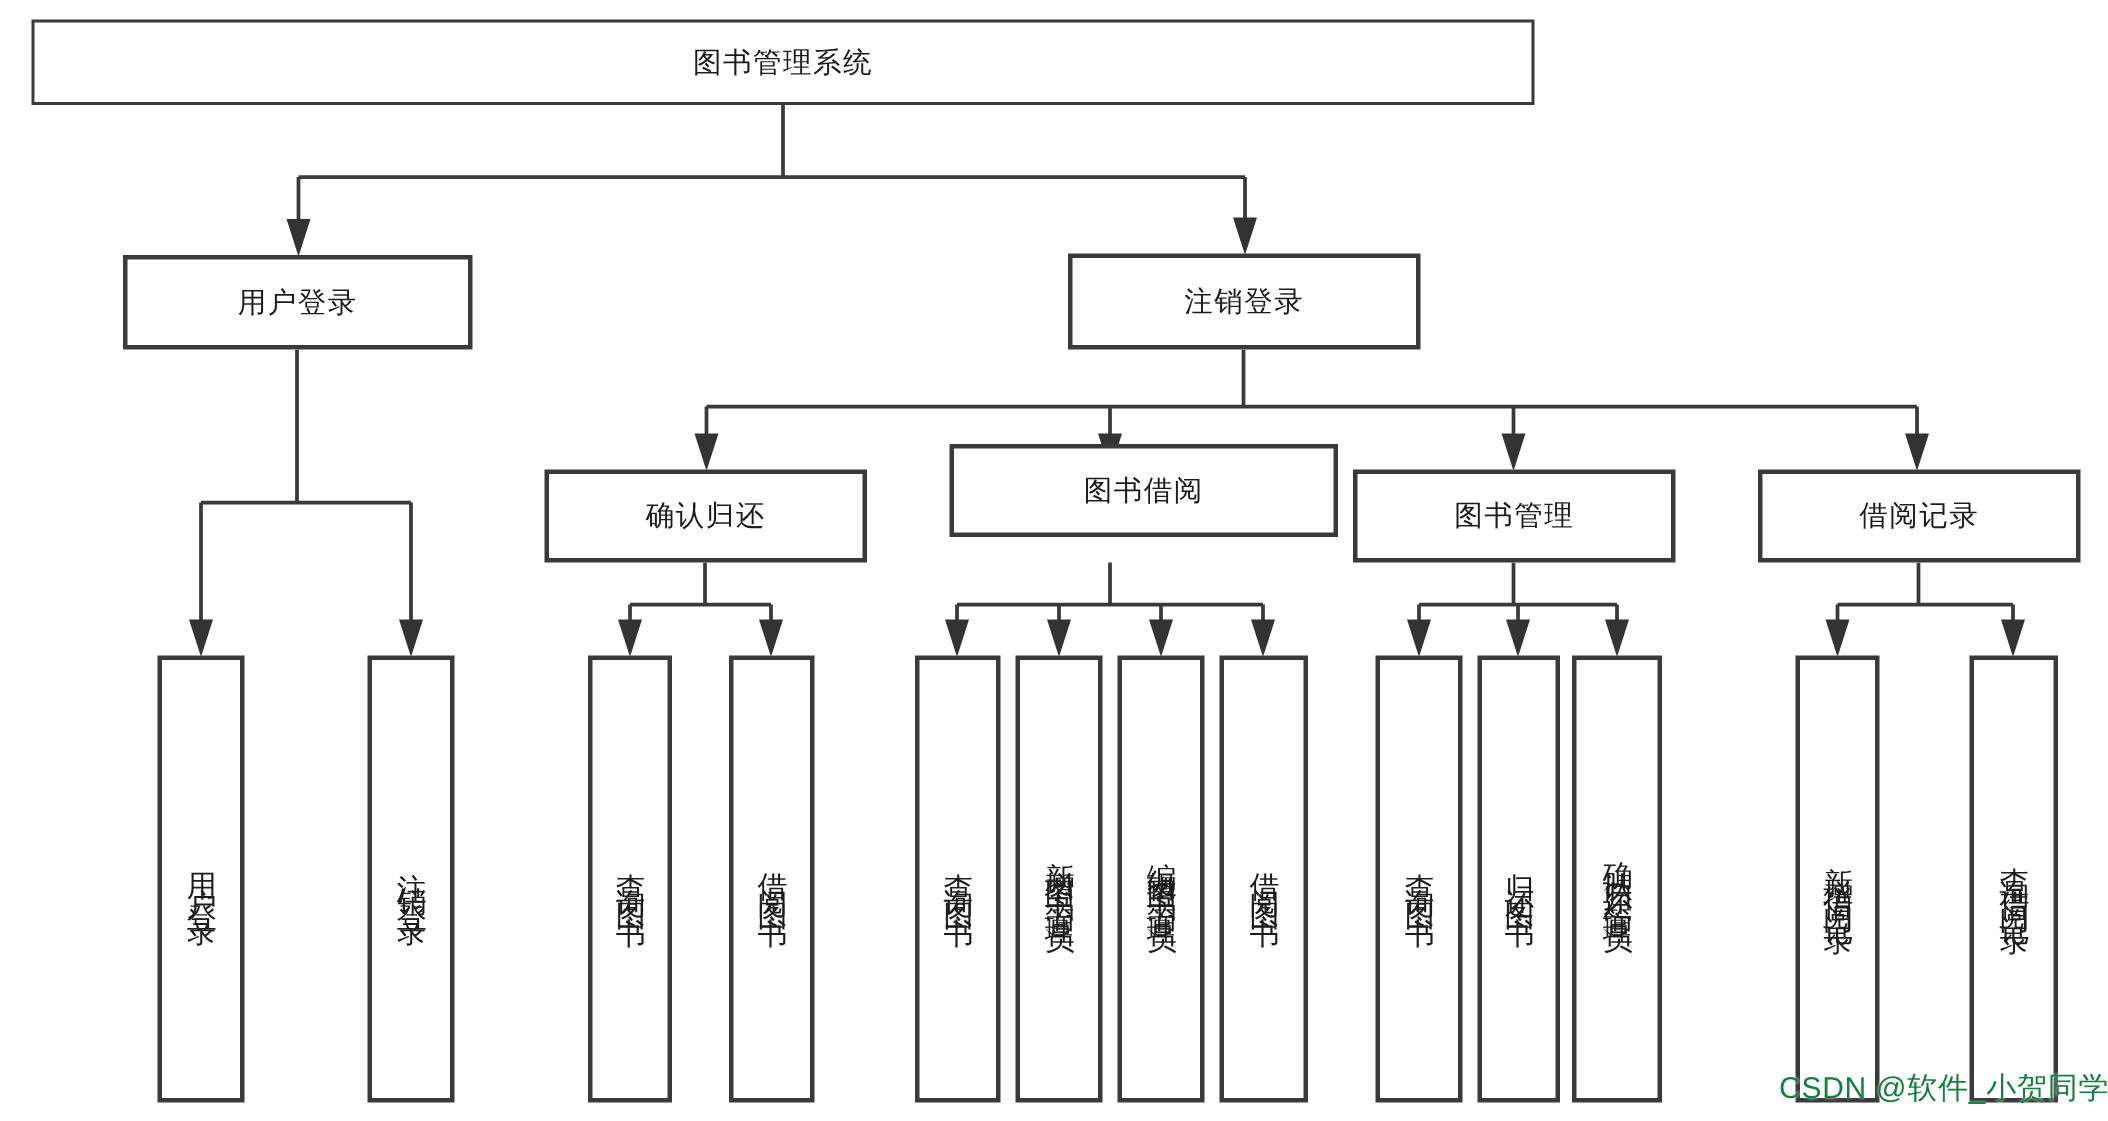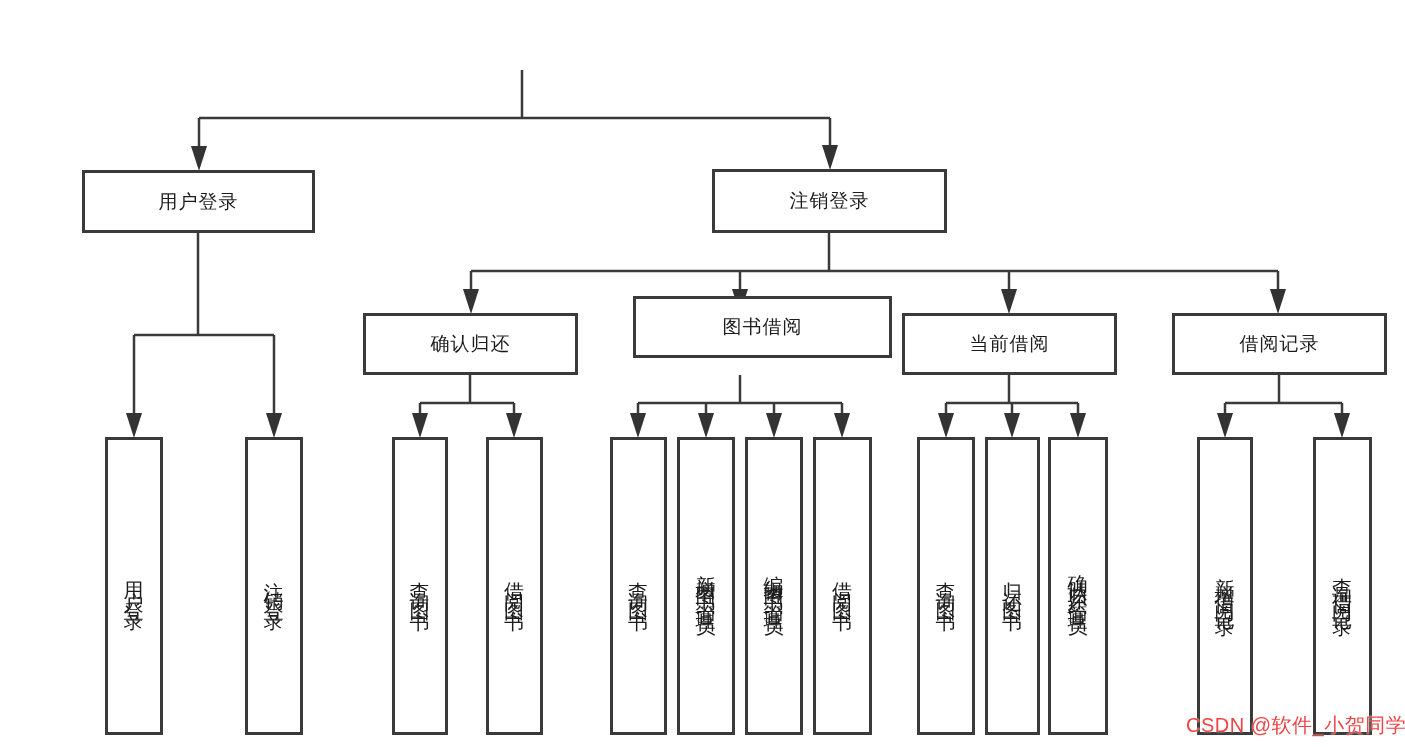--- a/index.html
+++ b/index.html
@@ -38,21 +38,21 @@
     font-size: 20px;
     letter-spacing: 10px;
     line-height: 1;
     text-align: center;
   }
   .watermark {
     position: absolute;
     left: 1186px;
     top: 712px;
     font-size: 20px;
-    color: #ef4444;
+    color: #15803d;
     letter-spacing: 0.5px;
     white-space: nowrap;
     z-index: 3;
     text-shadow: 0 0 2px #ffffff;
   }
 </style>
 </head>
 <body>
 
 <div id="canvas">
@@ -123,27 +123,28 @@
 
       <polygon points="938,413 954,413 946,438"></polygon>
       <polygon points="1004,413 1020,413 1012,438"></polygon>
       <polygon points="1070,413 1086,413 1078,438"></polygon>
 
       <polygon points="1217,413 1233,413 1225,438"></polygon>
       <polygon points="1334,413 1350,413 1342,438"></polygon>
     </g>
   </svg>
 
+  <div class="node root" style="left:21px; top:13px; width:1002px; height:57px;">图书管理系统</div>
 
   <div class="node" style="left:82px; top:170px; width:233px; height:63px;">用户登录</div>
   <div class="node" style="left:712px; top:169px; width:235px; height:64px;">注销登录</div>
 
   <div class="node" style="left:363px; top:313px; width:215px; height:62px;">确认归还</div>
   <div class="node" style="left:633px; top:296px; width:259px; height:62px;">图书借阅</div>
-  <div class="node" style="left:902px; top:313px; width:215px; height:62px;">当前借阅</div>
+  <div class="node" style="left:902px; top:313px; width:215px; height:62px;">图书管理</div>
   <div class="node" style="left:1172px; top:313px; width:215px; height:62px;">借阅记录</div>
 
   <div class="vnode" style="left:105px; top:437px; width:58px; height:298px;">用户登录</div>
   <div class="vnode" style="left:245px; top:437px; width:58px; height:298px;">注销登录</div>
 
   <div class="vnode" style="left:392px; top:437px; width:56px; height:298px;">查询图书</div>
   <div class="vnode" style="left:486px; top:437px; width:57px; height:298px;">借阅图书</div>
 
   <div class="vnode" style="left:610px; top:437px; width:57px; height:298px;">查询图书</div>
   <div class="vnode" style="left:677px; top:437px; width:58px; height:298px; letter-spacing:6px;">新增图书（管理员）</div>

